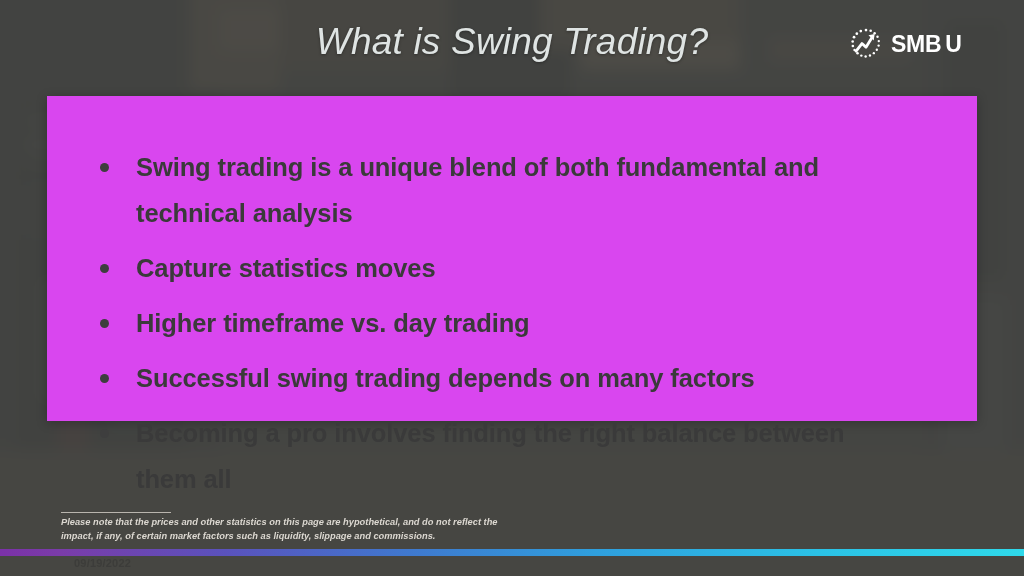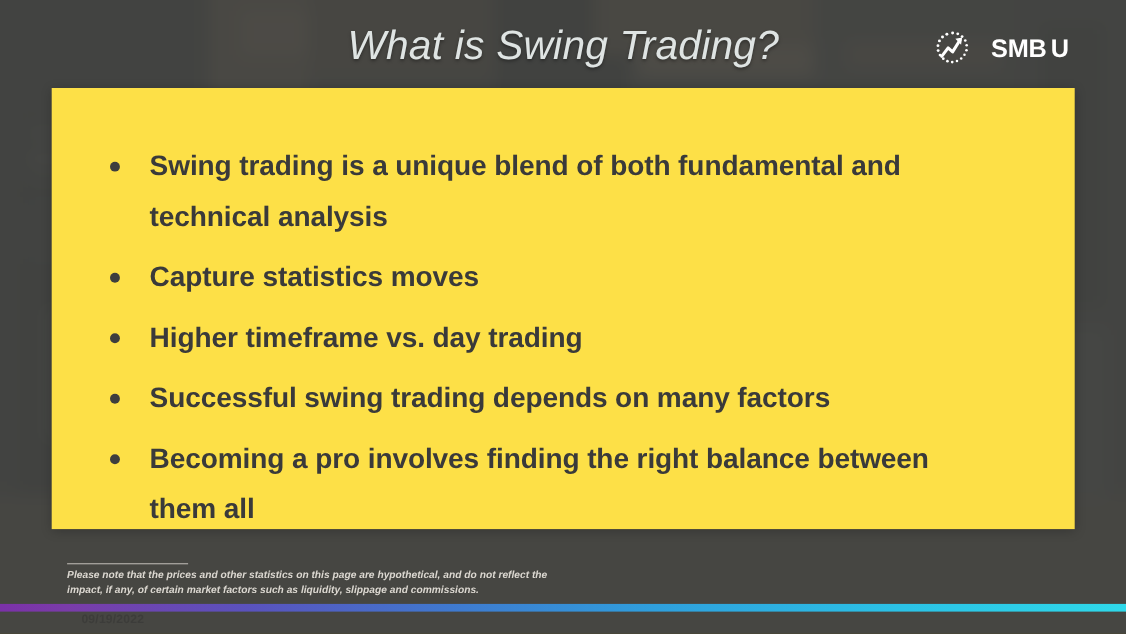--- a/index.html
+++ b/index.html
@@ -47,38 +47,38 @@
     font-style: italic;
   }
 
   
   #logo {
     position: absolute;
     left: 848px; top: 24px;
     width: 130px; height: 40px;
     display: flex;
     align-items: center;
-    gap: 17px;
+    gap: 7px;
   }
   #logo-mark { width: 36px; height: 36px; display:block; }
   #logo-text {
     font-size: 23px;
     font-weight: bold;
     color: #ffffff;
     letter-spacing: -0.3px;
     white-space: nowrap;
   }
   #logo-text .u { margin-left: 4px; }
 
   
   #card {
     position: absolute;
-    left: 47px; top: 80px;
-    width: 930px; height: 401px;
-    background: #fde047;
+    left: 47px; top: 96px;
+    width: 930px; height: 325px;
+    background: #d946ef;
     box-shadow: 0 2px 10px rgba(0,0,0,0.25);
   }
   #bullets {
     position: absolute;
     left: 53px; top: 48px;
     right: 30px;
   }
   .bullet {
     position: relative;
     padding-left: 36px;

